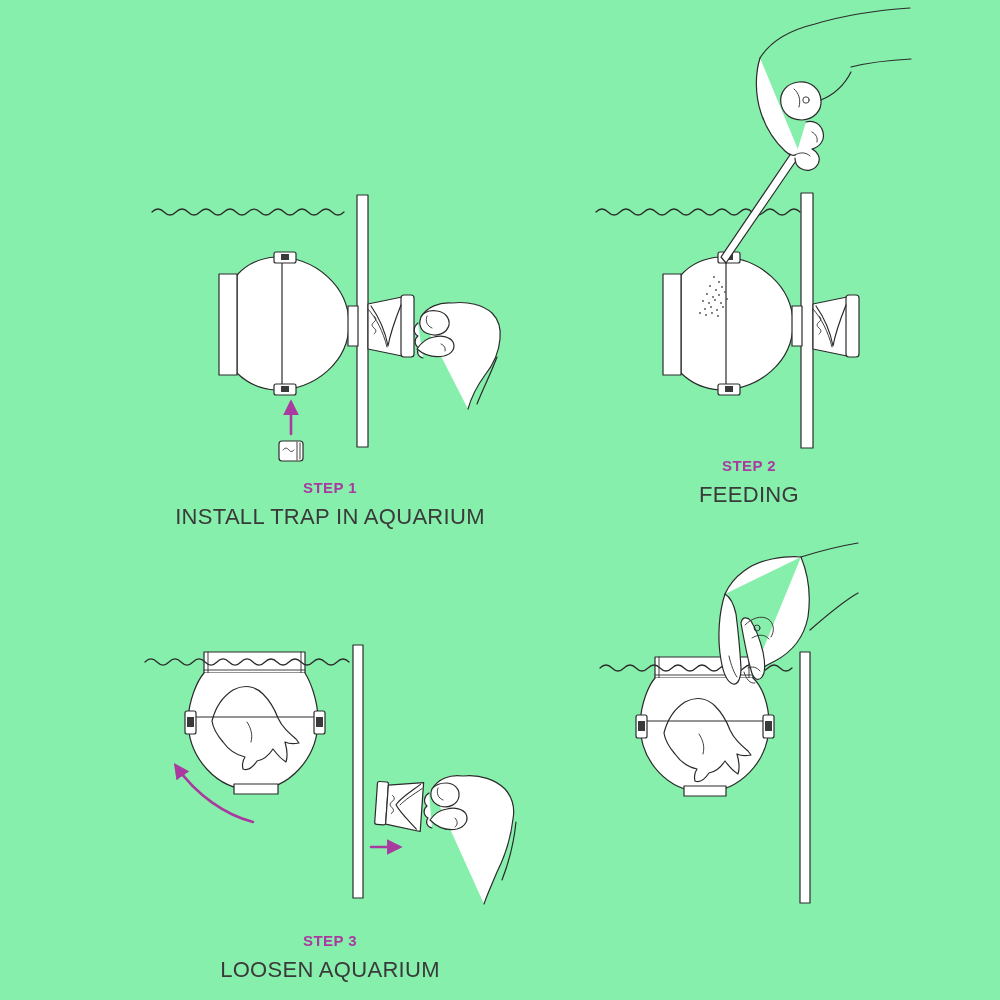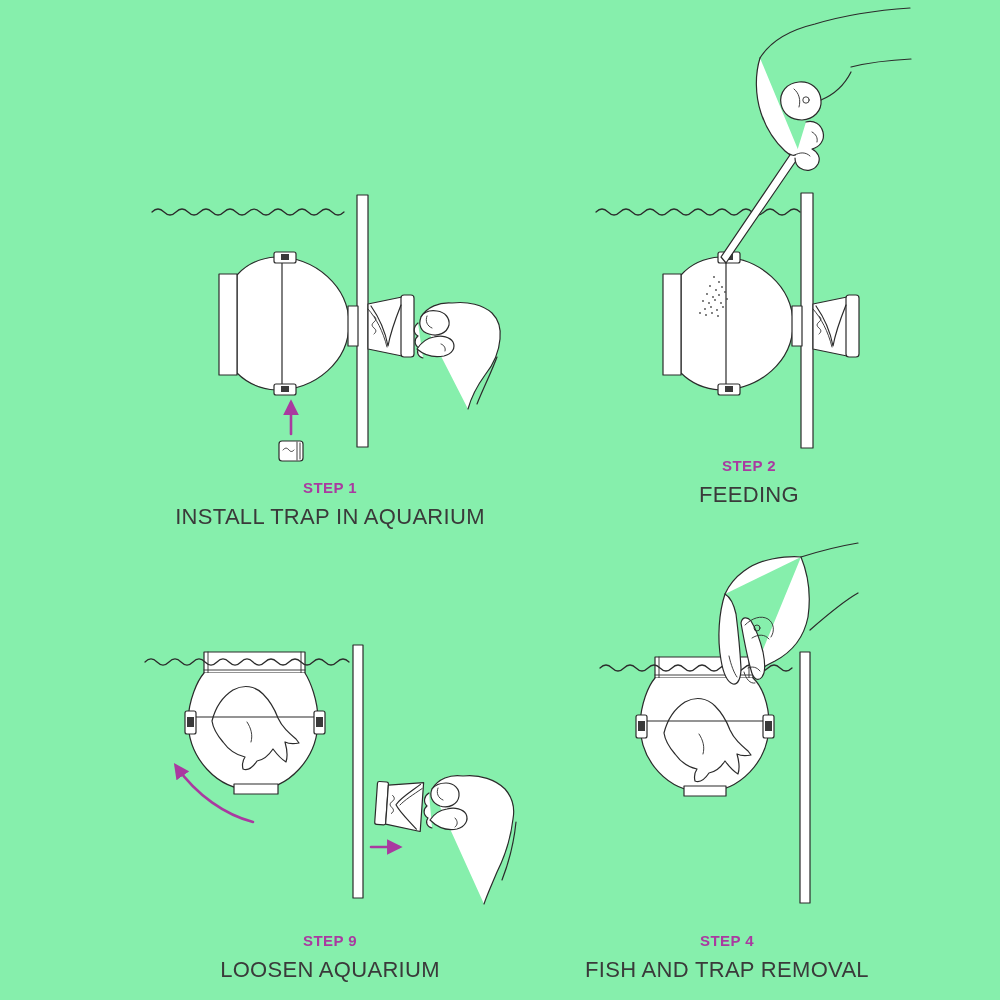--- a/index.html
+++ b/index.html
@@ -221,21 +221,17 @@
 
 <div class="caption" style="left:330px;top:479px;">
   <div class="step-label">STEP 1</div>
   <div class="step-title">INSTALL TRAP IN AQUARIUM</div>
 </div>
 <div class="caption" style="left:749px;top:457px;">
   <div class="step-label">STEP 2</div>
   <div class="step-title">FEEDING</div>
 </div>
 <div class="caption" style="left:330px;top:932px;">
-  <div class="step-label">STEP 9</div>
+  <div class="step-label">STEP 3</div>
   <div class="step-title">LOOSEN AQUARIUM</div>
 </div>
-<div class="caption" style="left:727px;top:932px;">
-  <div class="step-label">STEP 4</div>
-  <div class="step-title">FISH AND TRAP REMOVAL</div>
-</div>
 
 </div>
 
 </body></html>

